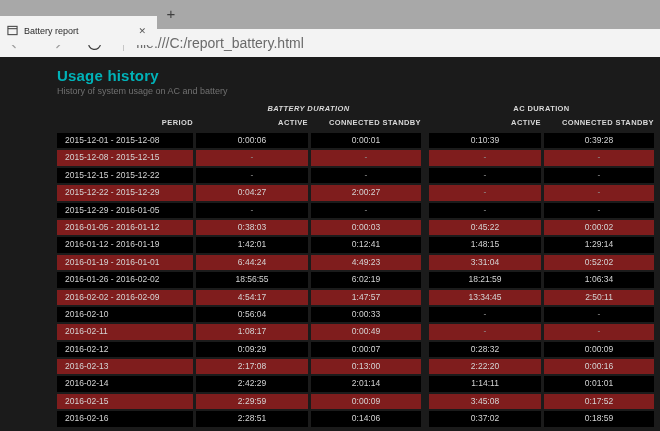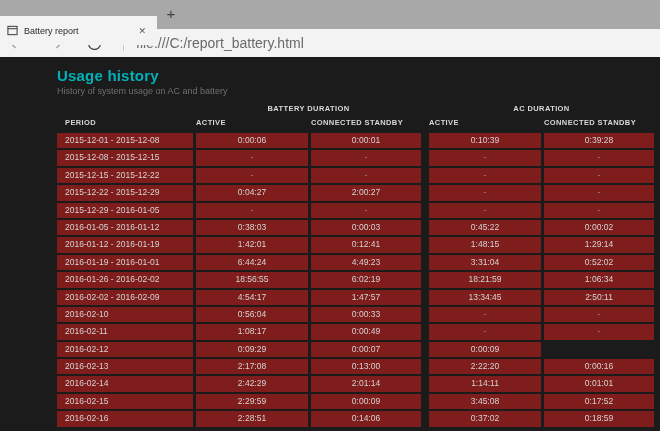--- a/index.html
+++ b/index.html
@@ -36,36 +36,36 @@
     color:#00b2b8; line-height:18px; }
   .page-subtitle { font-size:9px; color:#707070; line-height:13px; }
 
   .grid-row { display:grid;
     grid-template-columns:136px 112px 110px 2px 112px 110px;
     column-gap:3px; }
 
   .ghead { margin-top:5px; }
   .ghead .glabel { font-size:7.5px; font-weight:bold; letter-spacing:.4px;
     color:#d8d8d8; text-align:center; line-height:11px; }
-  .glabel-battery { grid-column:2 / 4; }
+  .glabel-battery { grid-column:2 / 4;font-style:italic; }
   .glabel-ac      { grid-column:5 / 7; }
 
   .chead { margin-top:2px; margin-bottom:4px; }
   .chead .clabel { font-size:7.5px; font-weight:bold; letter-spacing:.4px;
-    color:#d8d8d8; text-align:left; line-height:13px; }
+    color:#d8d8d8; text-align:right; line-height:13px; }
   .clabel-period { grid-column:1; text-align:left; padding-left:8px; }
   .clabel-ba { grid-column:2; } .clabel-bcs { grid-column:3; }
   .clabel-aa { grid-column:5; } .clabel-acs { grid-column:6; }
 
   .tbody .grid-row { margin-bottom:2px; }
   .cell { height:15.4px; line-height:15.5px; font-size:8.5px;
     text-align:center; color:#d4d4d4; }
   .cell-period { text-align:left; padding-left:8px; white-space:nowrap; }
   .cell-spacer { background:transparent !important; }
-  .grid-row.odd  .cell { background:#7f1d1d; }
+  .grid-row.odd  .cell { background:#000000; }
   .grid-row.even .cell { background:#7f1d1d; }
   .grid-row .cell.cell-spacer { background:transparent; }
   .cell.dim { color:#8f8f8f; }
 </style>
 </head>
 <body>
 
 <div class="tabbar">
   <div class="tab">
     <svg class="tab-favicon" viewBox="0 0 12 12">
@@ -212,20 +212,21 @@
           <div class="cell">0:00:49</div>
           <div class="cell cell-spacer"></div>
           <div class="cell dim">-</div>
           <div class="cell dim">-</div>
         </div>
         <div class="grid-row odd">
           <div class="cell cell-period">2016-02-12</div>
           <div class="cell">0:09:29</div>
           <div class="cell">0:00:07</div>
           <div class="cell cell-spacer"></div>
+          <div class="cell">0:28:32</div>
           <div class="cell">0:00:09</div>
         </div>
         <div class="grid-row even">
           <div class="cell cell-period">2016-02-13</div>
           <div class="cell">2:17:08</div>
           <div class="cell">0:13:00</div>
           <div class="cell cell-spacer"></div>
           <div class="cell">2:22:20</div>
           <div class="cell">0:00:16</div>
         </div>

